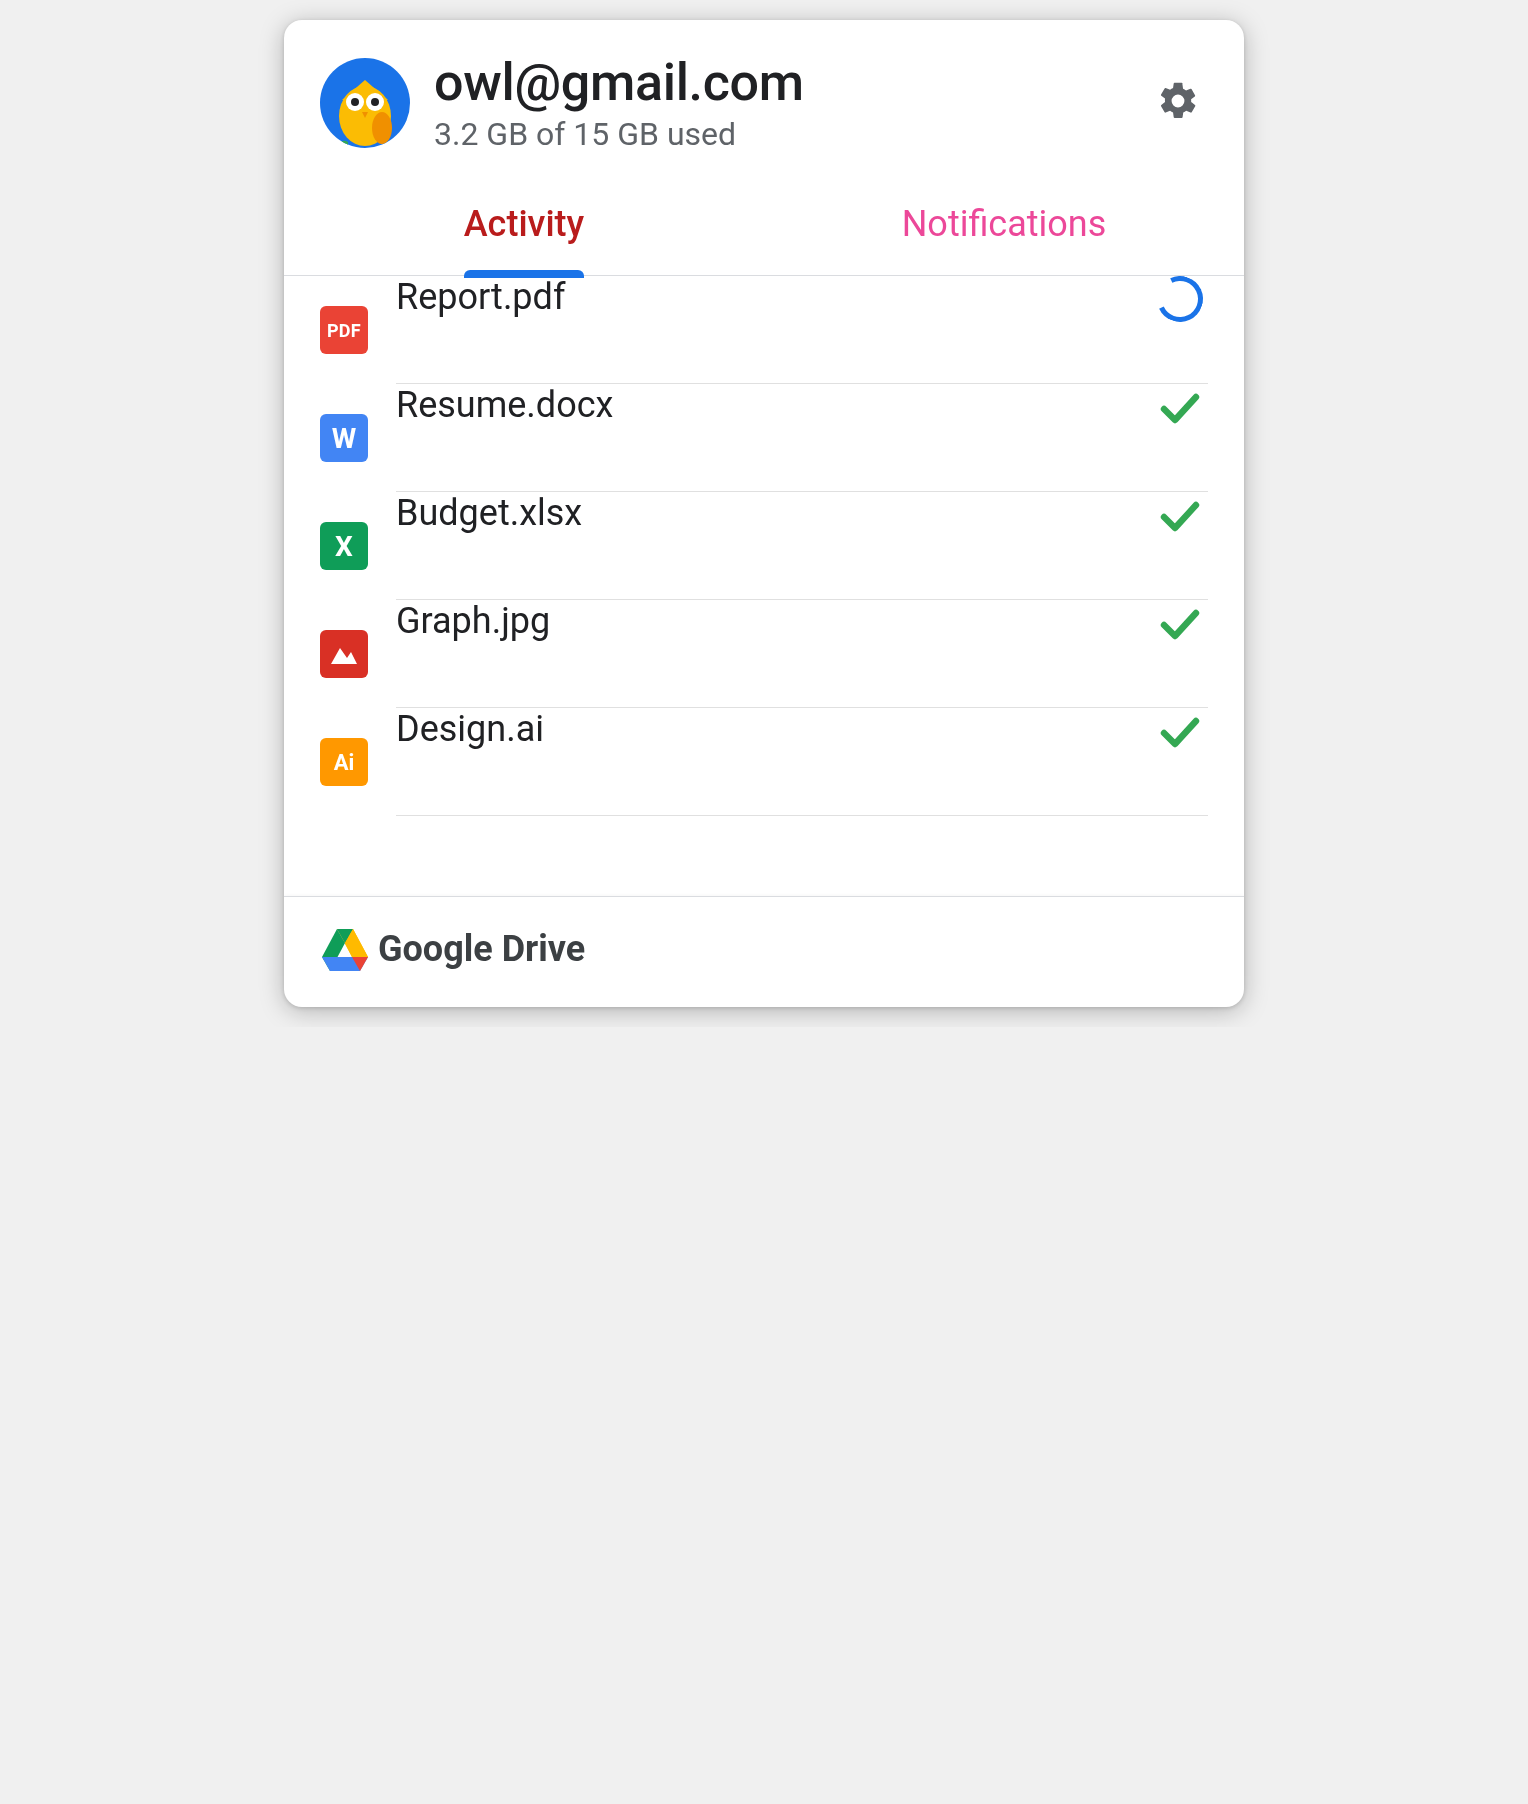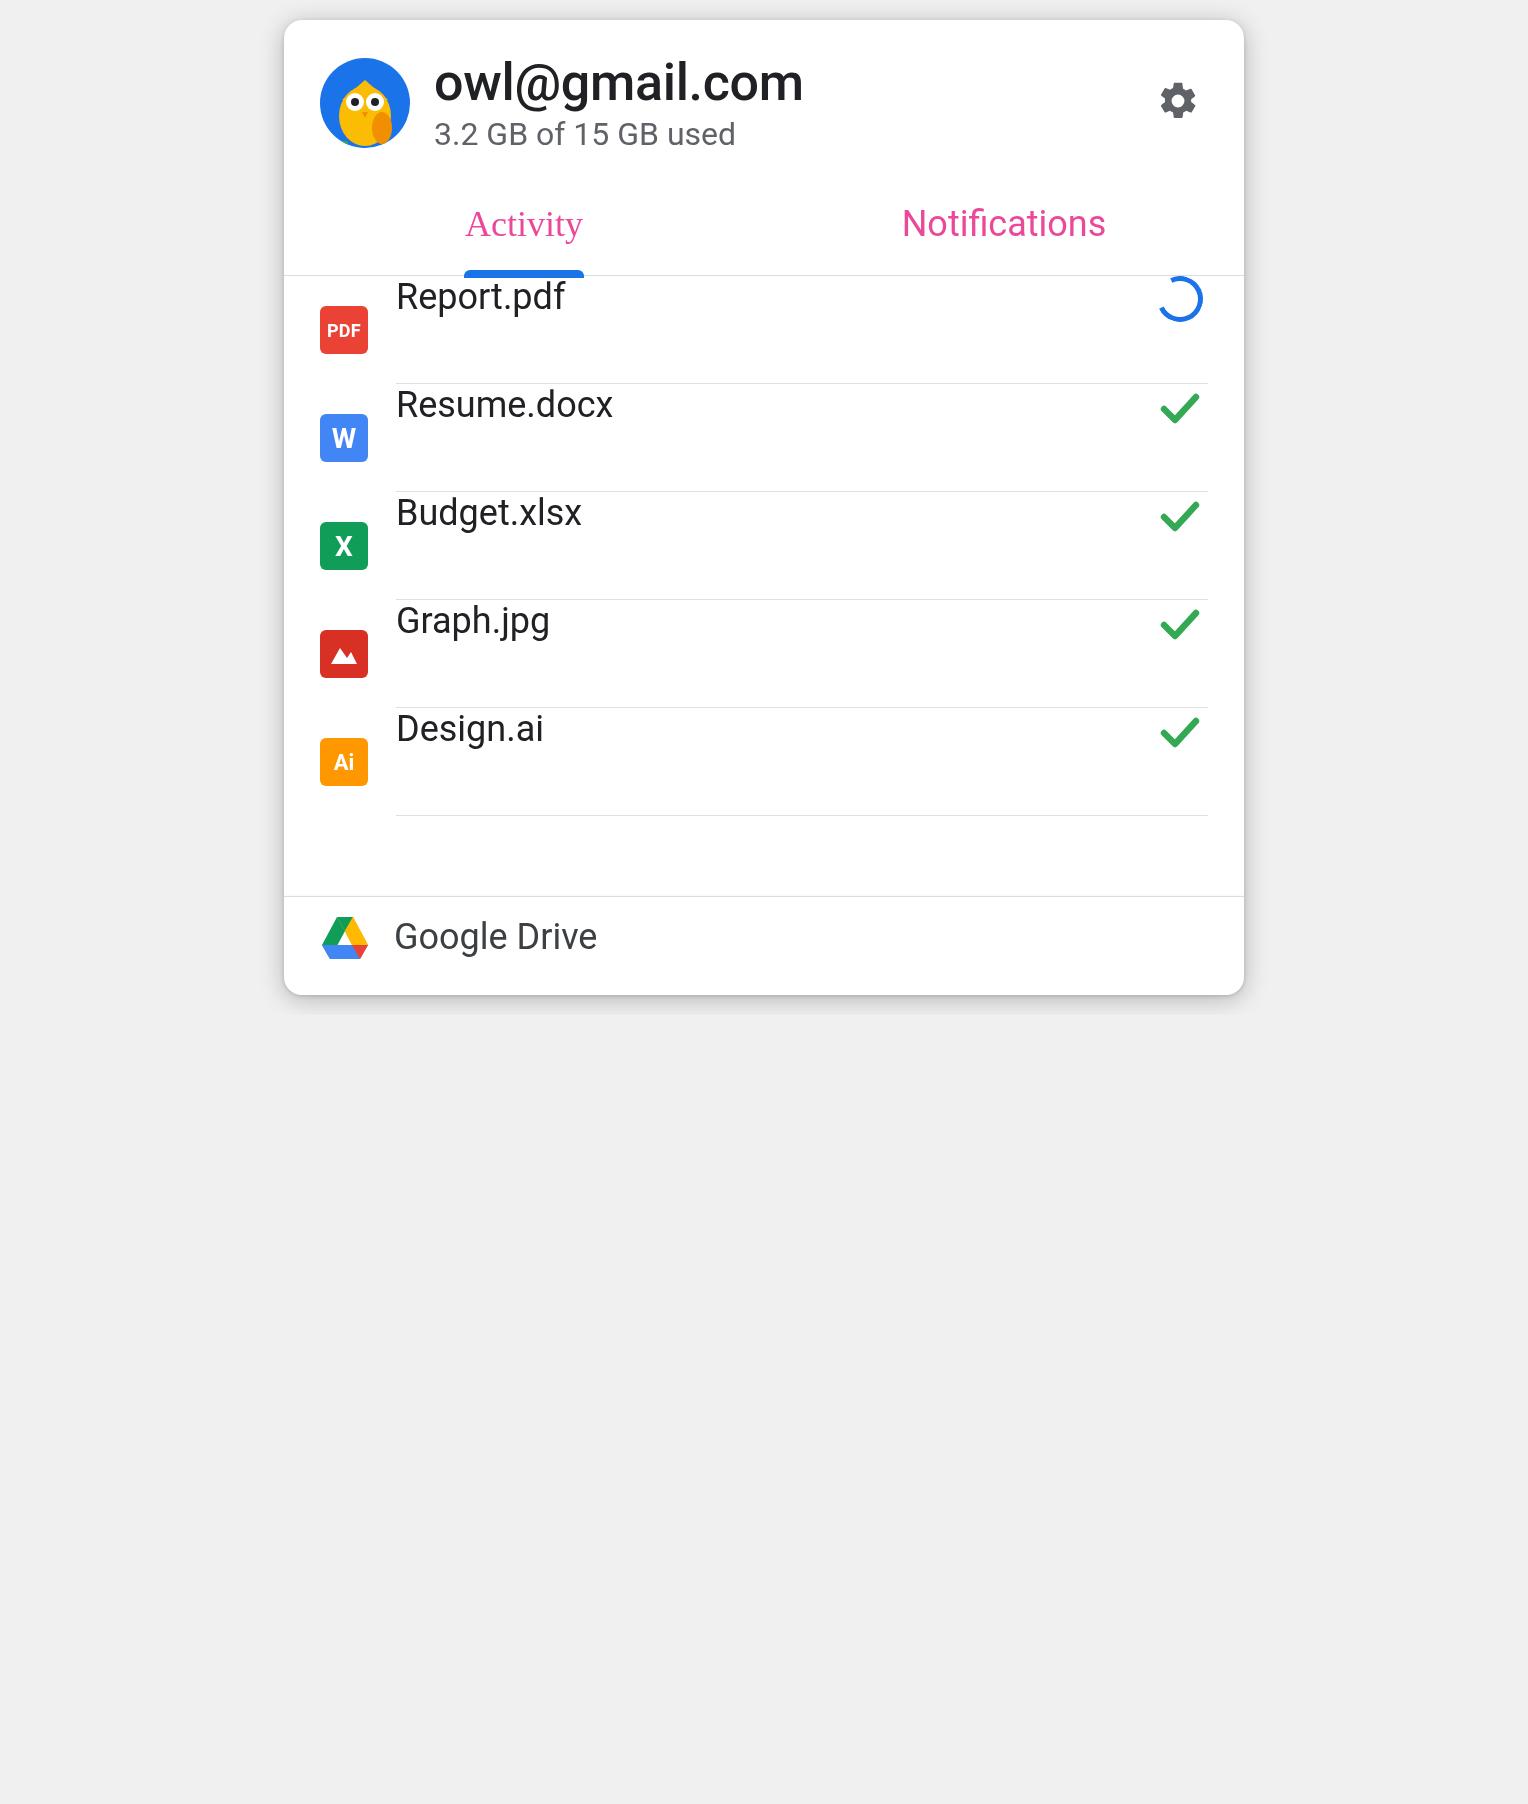--- a/index.html
+++ b/index.html
@@ -62,23 +62,22 @@
     .tab {
       flex: 1;
       text-align: center;
       font-size: 36px;
       padding: 26px 0 30px 0;
       cursor: pointer;
       position: relative;
       color: #ec4899;
     }
     .tab.active {
-      color: #ec4899;
+      color: #b91c1c;
       font-weight: 500;
-      font-family: Liberation Serif, serif;
     }
     .tab.active::after {
       content: '';
       position: absolute;
       bottom: -3px;
       left: 50%;
       transform: translateX(-50%);
       width: 120px;
       height: 8px;
       background: #1a73e8;
@@ -130,24 +129,25 @@
       border-right-color: #1a73e8;
       border-bottom-color: #1a73e8;
       transform: rotate(20deg);
       animation: spin 1s linear infinite;
     }
     @keyframes spin { to { transform: rotate(380deg);} }
     
     .footer {
       display: flex;
       align-items: center;
-      gap: 24px;
-      padding: 18px 36px 36px 36px;
+      gap: 8px;
+      padding: 30px 36px 36px 36px;
       border-top: 1px solid #dadce0;
       box-shadow: 0 -1px 3px rgba(0,0,0,0.03);
+      font-weight: bold;
     }
     .drive-logo { width: 50px; height: 44px; }
     .brand {
       font-size: 36px;
       color: #3c4043;
     }
     .spacer { height: 80px; }
   </style>
 </head>
 <body>

